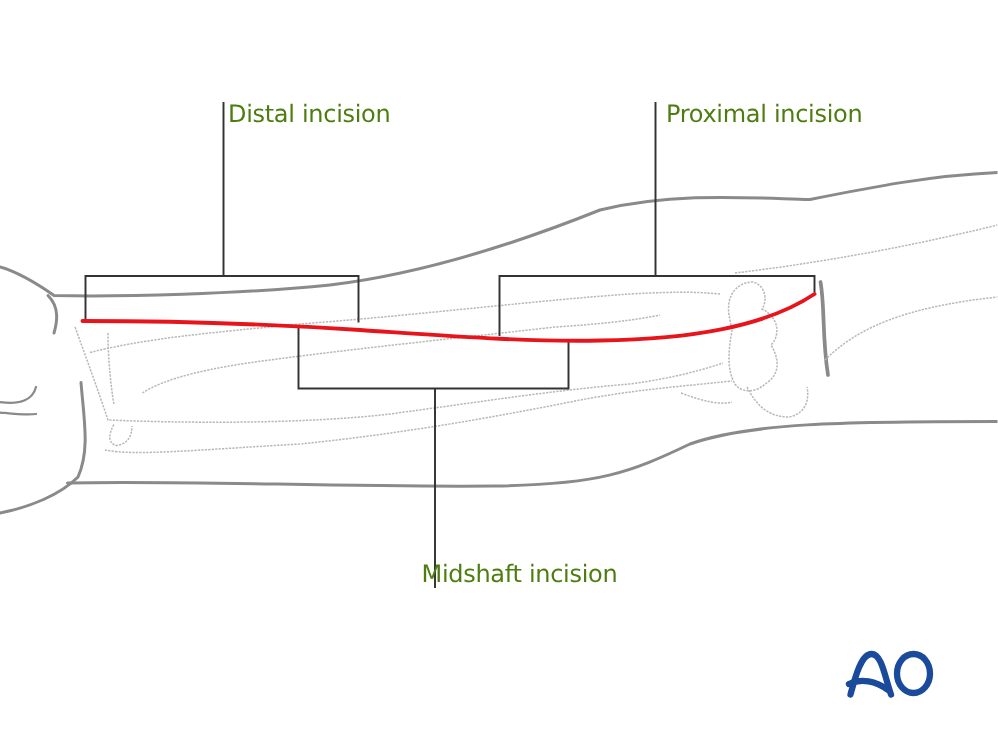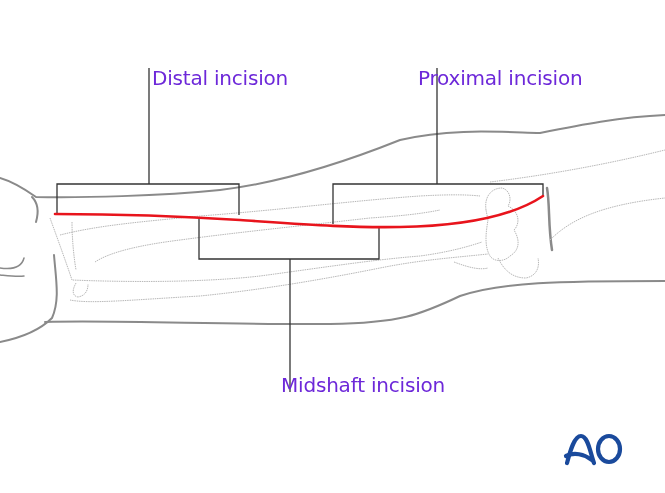--- a/index.html
+++ b/index.html
@@ -1,19 +1,19 @@
 <!DOCTYPE html>
 <html><head>
   <meta charset="utf-8">
   <style>
     html, body { margin: 0; padding: 0; background: #ffffff; }
     body { width: 665px; height: 493px; position: relative; overflow: hidden;
            font-family: "DejaVu Sans", "Liberation Sans", sans-serif; }
     #canvas { position: absolute; left: 0; top: 0; width: 665px; height: 493px; }
-    .label { position: absolute; font-size: 20px; color: #6d28d9; white-space: nowrap;
+    .label { position: absolute; font-size: 16px; color: #4d7c0f; white-space: nowrap;
              font-family: "DejaVu Sans", "Liberation Sans", sans-serif; letter-spacing: -0.2px; }
     .logo { position: absolute; left: 562px; top: 430px; width: 64px; height: 38px; }
   </style>
 </head>
 <body>
 
 <svg id="canvas" viewBox="0 0 665 493" xmlns="http://www.w3.org/2000/svg">
 
   <g fill="none" stroke="#8a8a8a" stroke-width="2" stroke-linecap="round">
 
@@ -57,21 +57,21 @@
     <line x1="437" y1="68" x2="437" y2="184"></line>
 
     <path d="M199,218 L199,259 L379,259 L379,227"></path>
     <line x1="290" y1="259" x2="290" y2="392"></line>
   </g>
 
   <path d="M55,214 C120,214 180,216 240,220 C300,224 350,228 400,227 C460,226 510,218 543,196" fill="none" stroke="#e8141c" stroke-width="2.6" stroke-linecap="round"></path>
 </svg>
 
 <div class="label" style="left:152px; top:66px;">Distal incision</div>
-<div class="label" style="left:418px; top:66px;">Proximal incision</div>
+<div class="label" style="left:444px; top:66px;">Proximal incision</div>
 <div class="label" style="left:281px; top:373px;">Midshaft incision</div>
 
 <svg class="logo" viewBox="0 0 64 38" xmlns="http://www.w3.org/2000/svg">
   <g fill="none" stroke="#1a4a9c" stroke-width="4.2" stroke-linecap="round" stroke-linejoin="round">
 
     <path d="M5,33 C8,22 12,6 19,6 C26,6 28,22 32,33"></path>
     <path d="M4,26 C12,22 22,24 30,30"></path>
 
     <ellipse cx="47" cy="19" rx="11" ry="13"></ellipse>
   </g>

